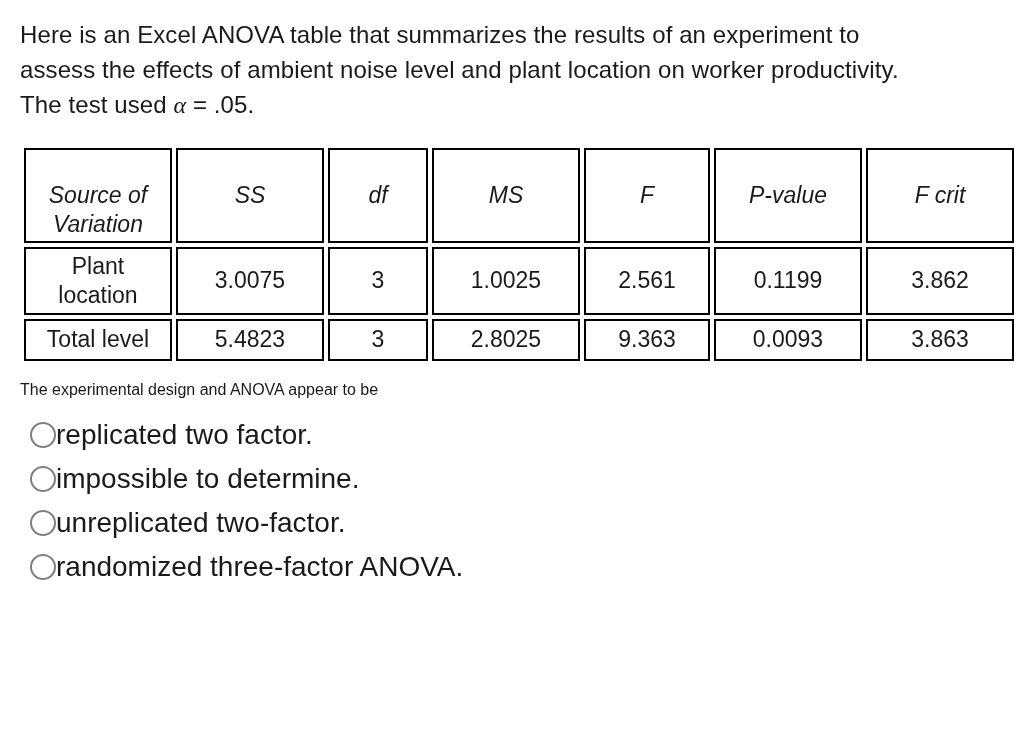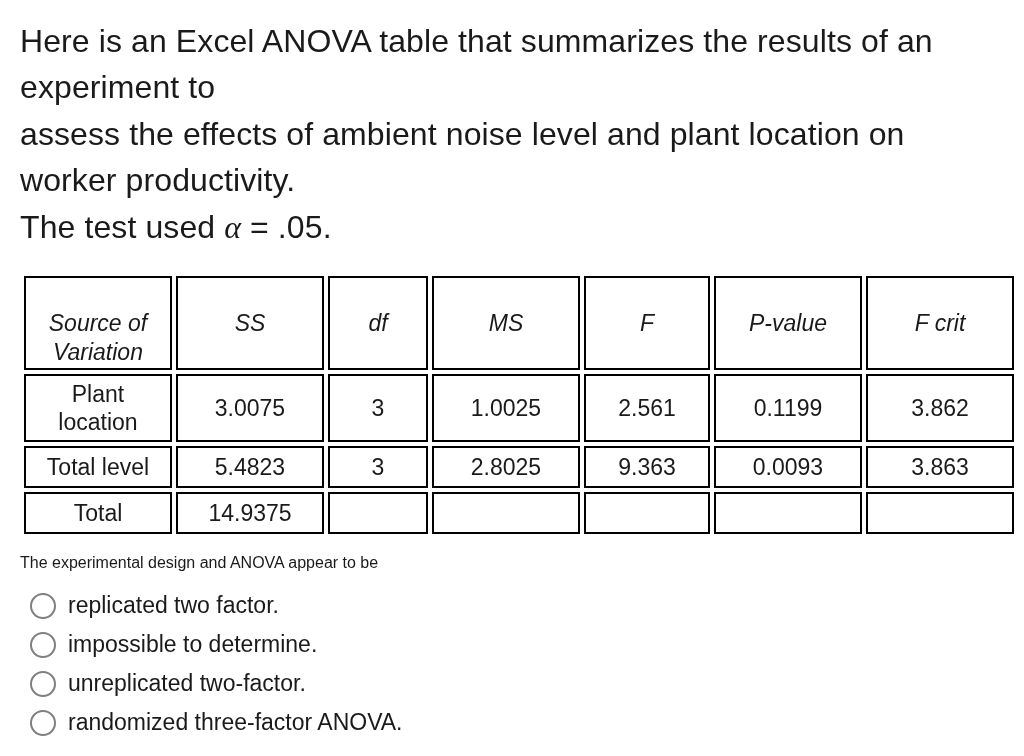--- a/index.html
+++ b/index.html
@@ -9,21 +9,21 @@
     height: 756px;
     background: #ffffff;
     font-family: Arial, Helvetica, sans-serif;
     color: #1a1a1a;
   }
   body {
     padding: 18px 20px;
     box-sizing: border-box;
   }
   .intro {
-    font-size: 32px;
+    font-size: 24px;
     line-height: 1.45;
     margin-bottom: 22px;
     letter-spacing: 0.1px;
   }
   .alpha {
     font-style: italic;
     font-family: "Times New Roman", serif;
   }
   table.anova {
     border-collapse: separate;
@@ -71,22 +71,21 @@
   }
   .options {
     display: flex;
     flex-direction: column;
     gap: 12px;
     margin-left: 10px;
   }
   .option {
     display: flex;
     align-items: center;
-    gap: 12px;
-    font-size: 23px;
+    font-size: 28px;
     cursor: pointer;
   }
   .radio {
     width: 26px;
     height: 26px;
     border: 2.5px solid #7f7f7f;
     border-radius: 50%;
     box-sizing: border-box;
     flex: 0 0 auto;
     background: #fff;
@@ -146,29 +145,20 @@
     <td>Total level</td>
     <td>5.4823</td>
     <td>3</td>
     <td>2.8025</td>
     <td>9.363</td>
     <td>0.0093</td>
     <td>3.863</td>
   </tr>
 
 
-  <tr>
-    <td>Total</td>
-    <td>14.9375</td>
-    <td></td>
-    <td></td>
-    <td></td>
-    <td></td>
-    <td></td>
-  </tr>
 </tbody>
   </table>
 
 <div class="followup">The experimental design and ANOVA appear to be</div>
 
 <div class="options">
   <div class="option">
     <span class="radio"></span>
     <span>replicated two factor.</span>
   </div>

